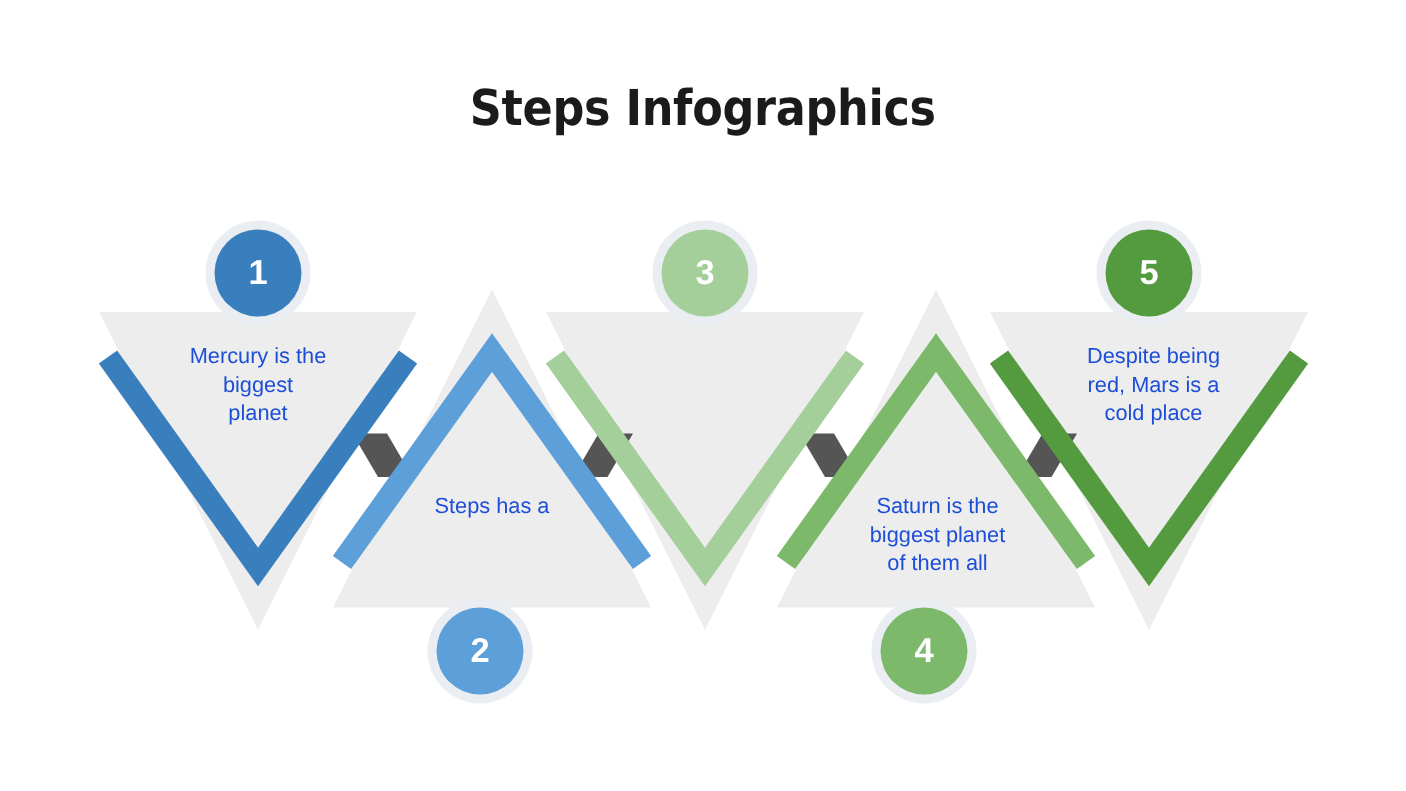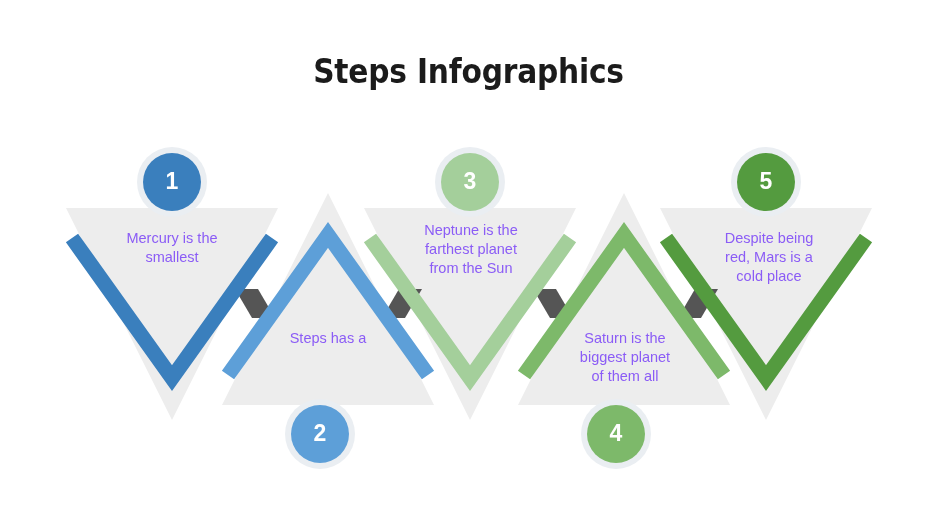--- a/index.html
+++ b/index.html
@@ -40,21 +40,21 @@
     left: 0;
     width: 937px;
     height: 527px;
   }
   .step-text {
     position: absolute;
     text-align: center;
     font-family: "Liberation Sans", sans-serif;
     font-size: 14.5px;
     line-height: 19px;
-    color: #8b5cf6;
+    color: #1d4ed8;
     pointer-events: none;
   }
   .num-label {
     position: absolute;
     text-align: center;
     font-family: "Liberation Sans", sans-serif;
     font-size: 23px;
     font-weight: bold;
     color: #ffffff;
     pointer-events: none;
@@ -116,32 +116,28 @@
   </svg>
 
   <div class="num-label" style="left:142px; top:168px; width:60px;">1</div>
   <div class="num-label" style="left:290px; top:420px; width:60px;">2</div>
   <div class="num-label" style="left:440px; top:168px; width:60px;">3</div>
   <div class="num-label" style="left:586px; top:420px; width:60px;">4</div>
   <div class="num-label" style="left:736px; top:168px; width:60px;">5</div>
 
   <div class="step-text" style="left:92px; top:229px; width:160px;">
     <div>Mercury is the</div>
-    <div>smallest</div>
+    <div>biggest</div>
+    <div>planet</div>
   </div>
 
   <div class="step-text" style="left:248px; top:329px; width:160px;">
     <div>Steps has a</div>
   </div>
 
-  <div class="step-text" style="left:384px; top:221px; width:174px;">
-    <div>Neptune is the</div>
-    <div>farthest planet</div>
-    <div>from the Sun</div>
-  </div>
 
   <div class="step-text" style="left:686px; top:229px; width:166px;">
     <div>Despite being</div>
     <div>red, Mars is a</div>
     <div>cold place</div>
   </div>
 
   <div class="step-text" style="left:538px; top:329px; width:174px;">
     <div>Saturn is the</div>
     <div>biggest planet</div>

